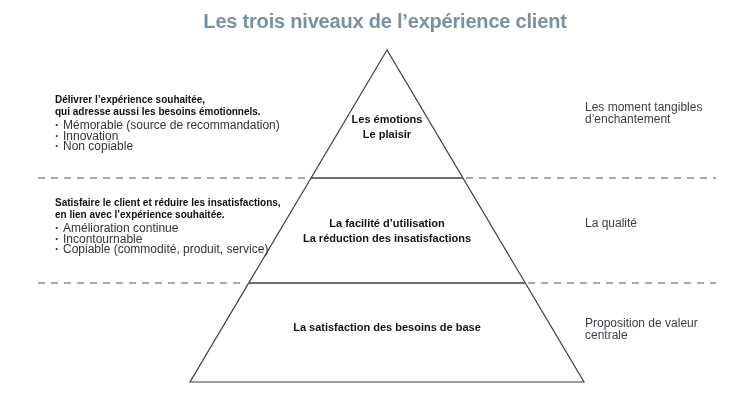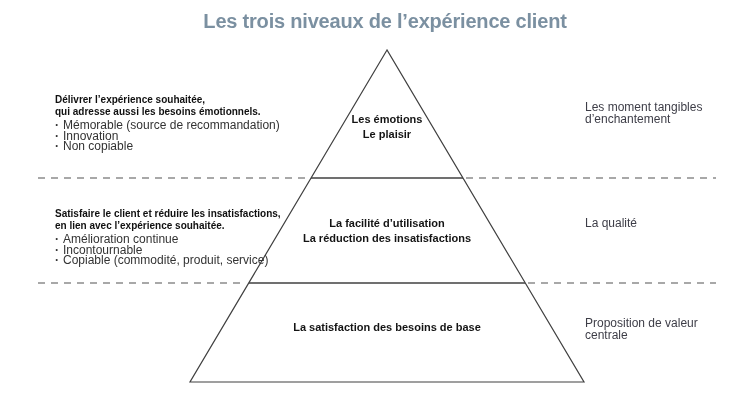--- a/index.html
+++ b/index.html
@@ -93,21 +93,21 @@
       <div>Délivrer l’expérience souhaitée,</div>
       <div>qui adresse aussi les besoins émotionnels.</div>
     </div>
     <ul>
       <li>Mémorable (source de recommandation)</li>
       <li>Innovation</li>
       <li>Non copiable</li>
     </ul>
   </div>
 
-  <div class="note-left" style="top:208px">
+  <div class="note-left" style="top:197px">
     <div class="bold-head">
       <div>Satisfaire le client et réduire les insatisfactions,</div>
       <div>en lien avec l’expérience souhaitée.</div>
     </div>
     <ul>
       <li>Amélioration continue</li>
       <li>Incontournable</li>
       <li>Copiable (commodité, produit, service)</li>
     </ul>
   </div>

